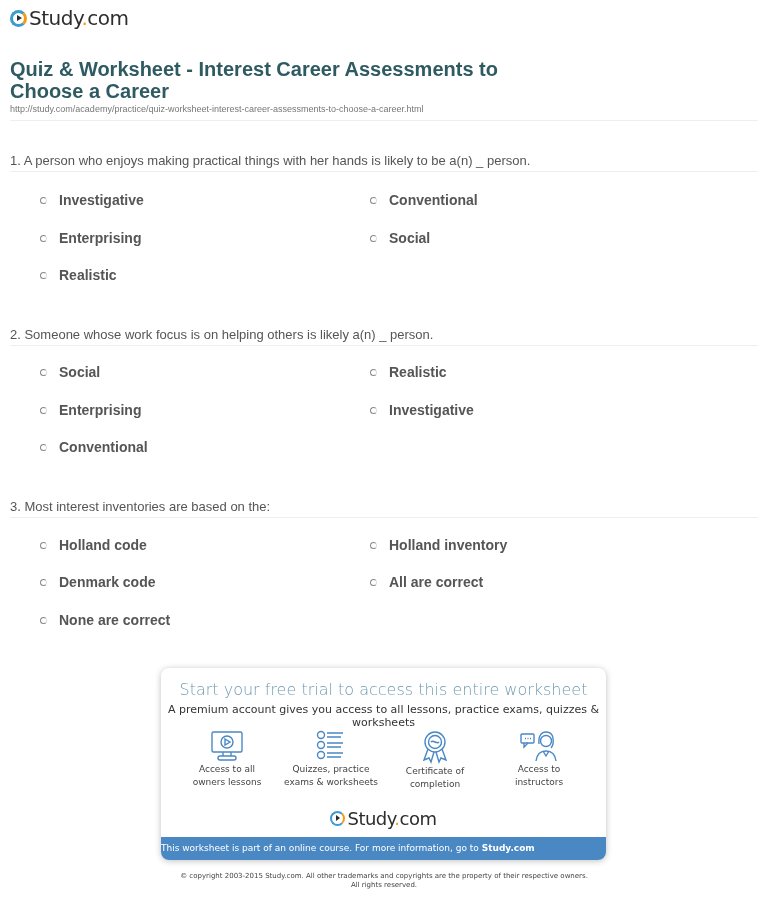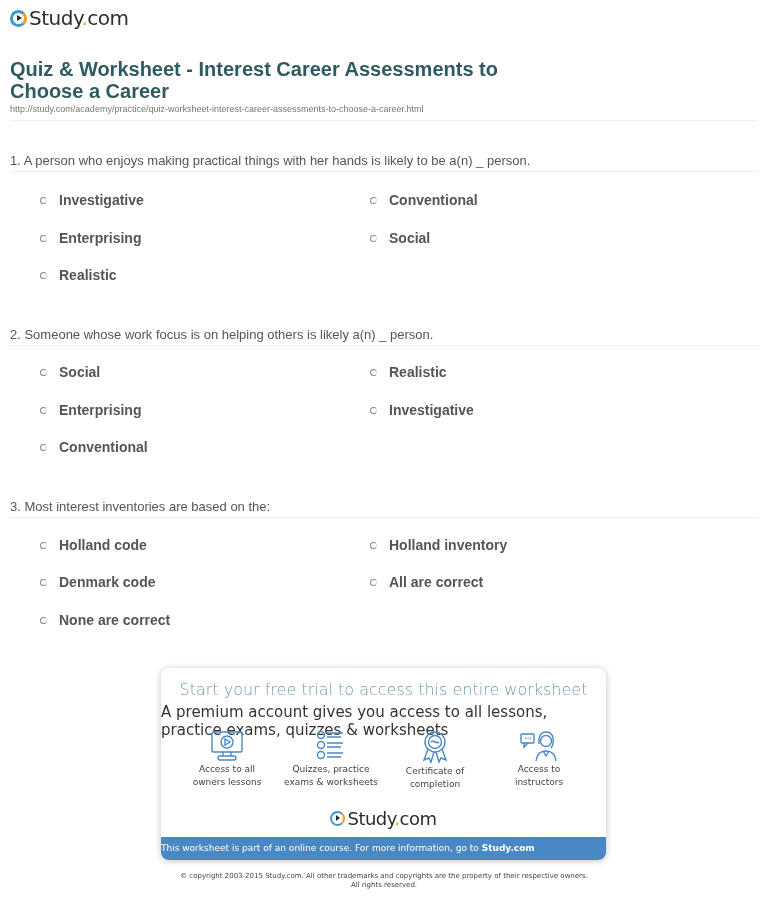--- a/index.html
+++ b/index.html
@@ -15,21 +15,21 @@
     .page-title { position: absolute; left: 10px; top: 58px; width: 560px; font-size: 20px; line-height: 22px; font-weight: bold; color: #2e5a61; }
     .page-url { position: absolute; left: 10px; top: 104px; font-size: 9px; color: #777; }
     .divider { position: absolute; left: 10px; right: 10px; height: 1px; background: #eeeeee; }
 
     .question { position: absolute; left: 10px; font-size: 13px; color: #555; }
     .option { position: absolute; display: flex; align-items: center; font-size: 14px; font-weight: bold; color: #555; cursor: pointer; }
     .radio { width: 7px; height: 7px; border-radius: 50%; border: 1.5px solid #888; border-right-color: #ddd; margin-right: 12px; }
 
     .promo { position: absolute; left: 161px; top: 668px; width: 445px; height: 192px; background: #fff; border-radius: 8px; box-shadow: 0 1px 6px rgba(0,0,0,0.25); overflow: hidden; }
     .promo-headline { position: absolute; top: 12px; left: 0; right: 0; text-align: center; font-size: 16px; color: #6f9bb1; font-family: "DejaVu Sans", sans-serif; font-weight: 300; }
-    .promo-sub { position: absolute; top: 35px; left: 0; right: 0; font-size: 15px; color: #333; font-family: "DejaVu Sans", sans-serif; }
+    .promo-sub { position: absolute; top: 35px; left: 0; right: 0; text-align: center; font-size: 11px; color: #333; font-family: "DejaVu Sans", sans-serif; }
     .feature { position: absolute; top: 62px; width: 100px; text-align: center; }
     .feature svg { display: block; margin: 0 auto; }
     .feature-label { font-size: 9px; color: #444; line-height: 13px; margin-top: 1px; font-family: "DejaVu Sans", sans-serif; }
     .promo-logo { position: absolute; top: 140px; left: 0; right: 0; display: flex; justify-content: center; align-items: center; }
     .promo-logo .logo-mark { width: 15px; height: 15px; border-width: 2.5px; }
     .promo-logo .logo-mark::after { left: 3.5px; top: 2px; border-top-width: 3px; border-bottom-width: 3px; border-left-width: 4px; }
     .promo-logo .logo-text { font-size: 18px; }
     .promo-bar { position: absolute; bottom: 0; left: 0; right: 0; height: 23px; background: #4a88c4; color: #fff; font-size: 9px; text-align: left; line-height: 23px; font-family: "DejaVu Sans", sans-serif; }
     .promo-bar b { font-weight: bold; }
 

